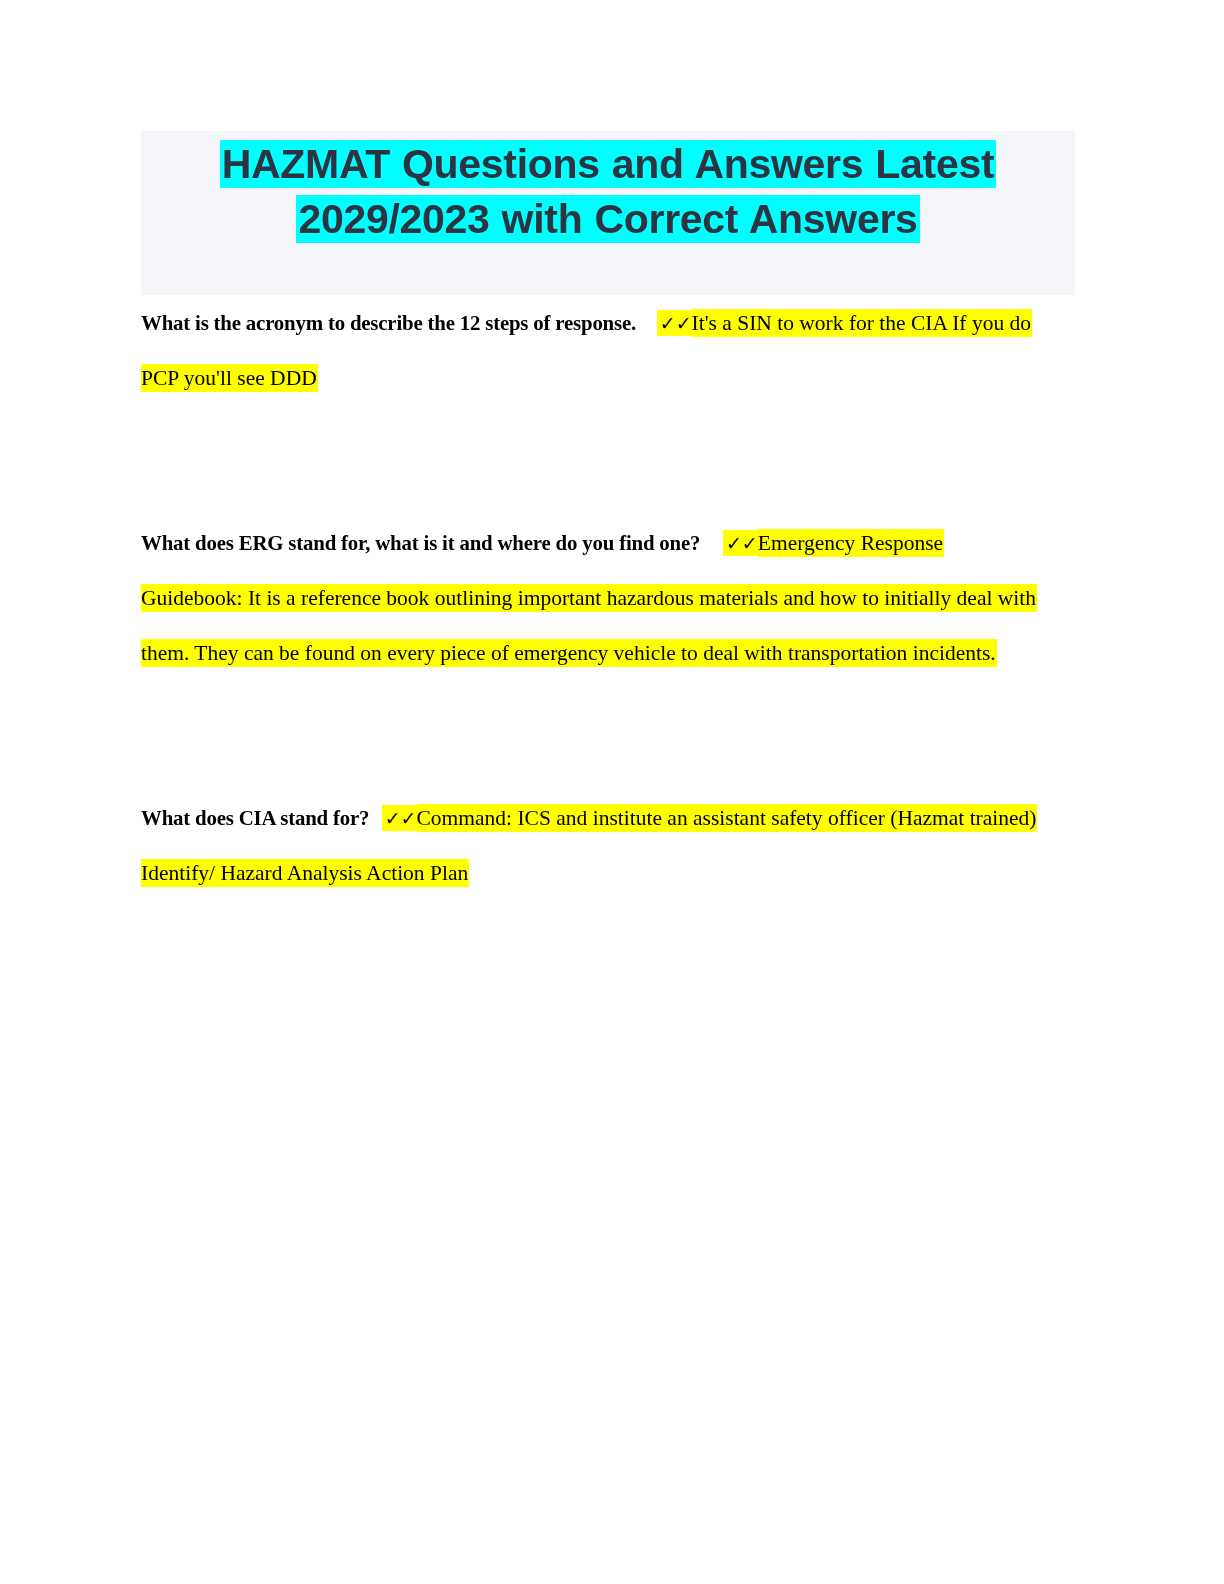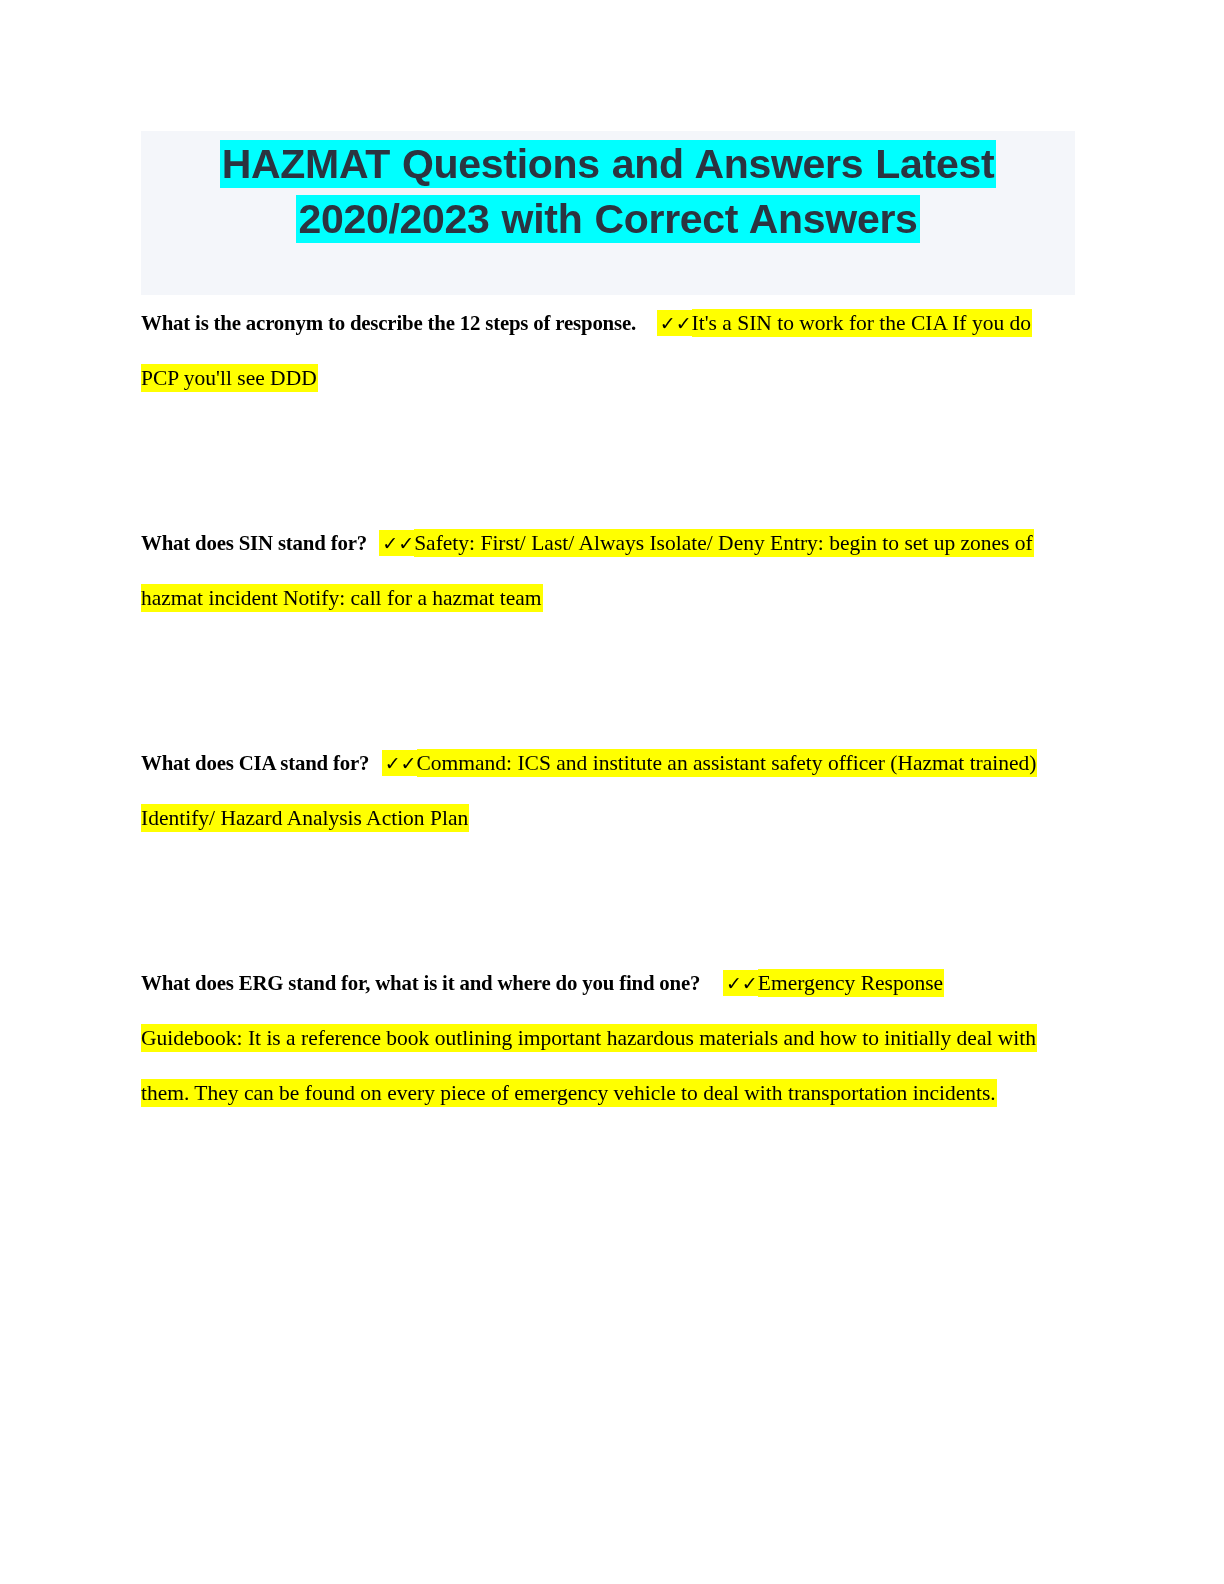--- a/index.html
+++ b/index.html
@@ -108,42 +108,38 @@
   }
 </style>
 </head>
 <body>
 
 <div class="page">
 
   <div class="title-band">
     <h1 class="doc-title">
       <span class="hl">HAZMAT Questions and Answers Latest</span><br>
-      <span class="hl">2020/2023 with Correct Answers</span>
+      <span class="hl">2029/2023 with Correct Answers</span>
     </h1>
   </div>
 
   <div class="body-col">
 
     <p class="qa-block">
       <span class="q-text condense">What is the acronym to describe the 12 steps of response.</span>
       <span class="check-mark">✓✓</span><span class="a-text">It's a SIN to work for the CIA If you do PCP you'll see DDD</span>
     </p>
 
+
     <p class="qa-block">
-      <span class="q-text condense">What does SIN stand for?</span>
-      <span class="check-mark">✓✓</span><span class="a-text">Safety: First/ Last/ Always Isolate/ Deny Entry: begin to set up zones of hazmat incident Notify: call for a hazmat team</span>
+      <span class="q-text condense">What does ERG stand for, what is it and where do you find one?</span>
+      <span class="check-mark">✓✓</span><span class="a-text">Emergency Response Guidebook: It is a reference book outlining important hazardous materials and how to initially deal with them. They can be found on every piece of emergency vehicle to deal with transportation incidents.</span>
     </p>
 
     <p class="qa-block">
       <span class="q-text condense">What does CIA stand for?</span>
       <span class="check-mark">✓✓</span><span class="a-text">Command: ICS and institute an assistant safety officer (Hazmat trained) Identify/ Hazard Analysis Action Plan</span>
-    </p>
-
-    <p class="qa-block">
-      <span class="q-text condense">What does ERG stand for, what is it and where do you find one?</span>
-      <span class="check-mark">✓✓</span><span class="a-text">Emergency Response Guidebook: It is a reference book outlining important hazardous materials and how to initially deal with them. They can be found on every piece of emergency vehicle to deal with transportation incidents.</span>
     </p>
 
 
   </div>
 
 </div>
 
 </body></html>

